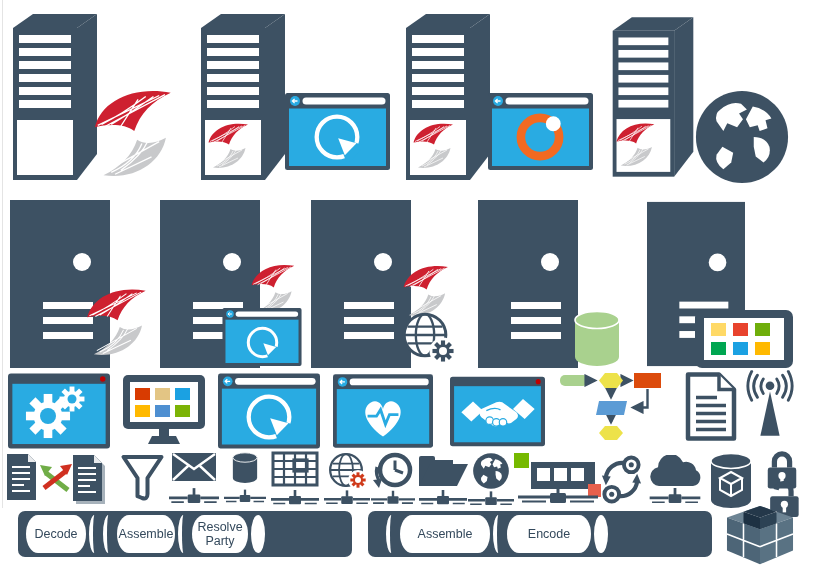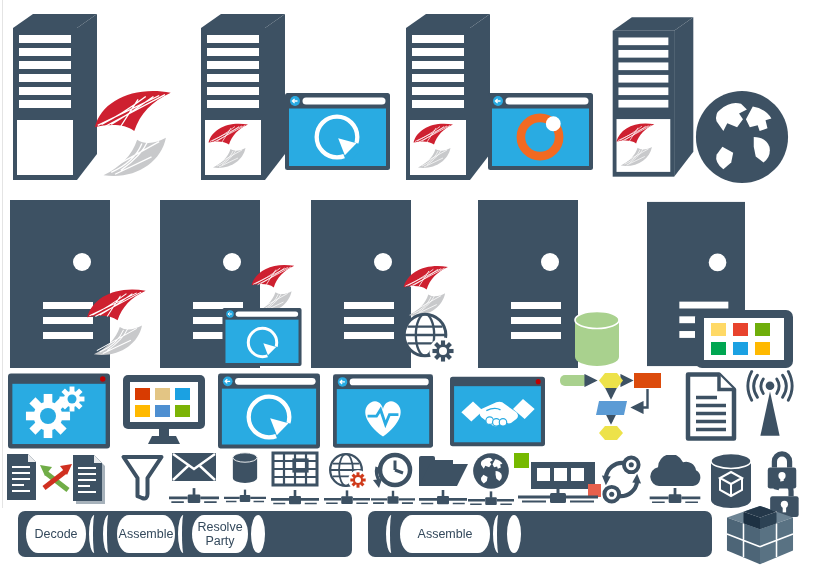--- a/index.html
+++ b/index.html
@@ -570,20 +570,23 @@
       </div>
     <div class="pcap"></div>
   </div>
 
   <div class="pipe" style="left:368px;top:511px;width:344px;padding:0 6px 0 18px">
     <div class="psep"></div>
     <div class="pseg" style="width:90px">
         <span>Assemble</span>
       </div>
     <div class="psep"></div>
+    <div class="pseg" style="width:84px">
+        <span>Encode</span>
+      </div>
     <div class="pcap"></div>
   </div>
 
   <div class="sh" style="left:720px;top:503px;width:80px;height:68px">
     <svg viewBox="0 0 80 70">
       <g>
         <polygon points="40,3 74,15 40,27 6,15" fill="#6d8494"></polygon>
         <polygon points="40,27 74,15 74,49 40,63" fill="#597283"></polygon>
         <polygon points="6,15 40,27 40,63 6,49" fill="#4d6577"></polygon>
         <path d="M23,9 L57,21 M57,9 L23,21 M23,21 V55.5 M57,21 V55.5 M6,32 L40,45 M74,32 L40,45" stroke="#fff" stroke-width="1.6" fill="none"></path>

